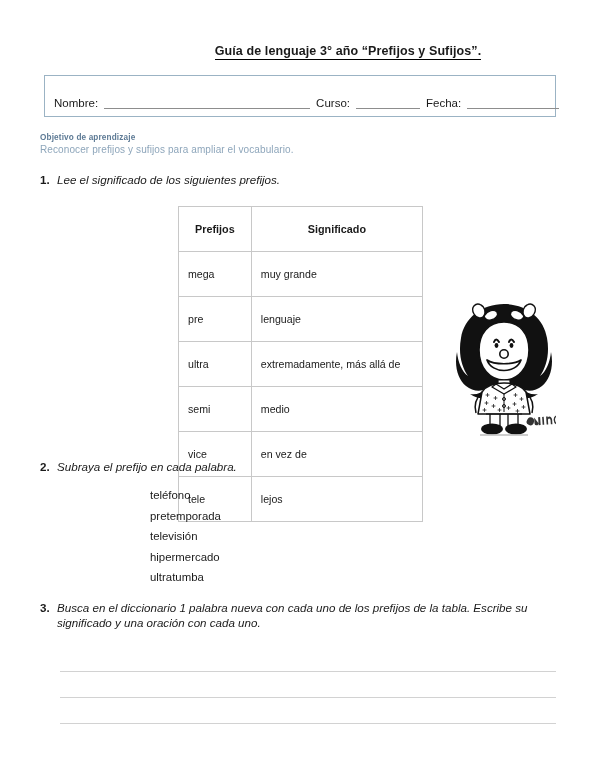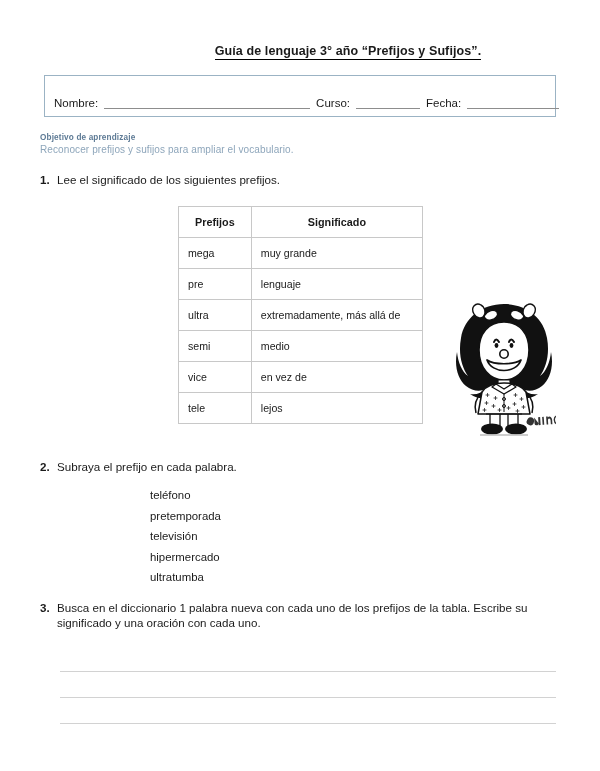--- a/index.html
+++ b/index.html
@@ -95,41 +95,41 @@
     position: absolute;
     display: flex;
     align-items: flex-start;
     font-size: 11.6px;
     line-height: 15px;
   }
   .q-num {
     font-weight: bold;
     flex: 0 0 17px;
   }
-  .q-text { flex: 1 1 auto; }
+  .q-text { flex: 1 1 auto; font-style: italic; }
 
   #q1 { left: 40px; top: 172px; width: 330px; }
   #q2 { left: 40px; top: 459px; width: 330px; }
   #q3 { left: 40px; top: 600px; width: 520px; }
 
   
   .prefix-table {
     position: absolute;
     left: 178px;
     top: 206px;
     width: 245px;
     border-collapse: collapse;
     font-size: 10.6px;
     background: #fff;
   }
   .prefix-table th,
   .prefix-table td {
     border: 1px solid #c8c8c8;
     height: 27px;
-    padding: 9px 9px;
+    padding: 16px 9px;
     vertical-align: middle;
     font-weight: normal;
     text-align: left;
     box-sizing: border-box;
   }
   .prefix-table th {
     font-weight: bold;
     text-align: center;
     font-size: 10.8px;
   }

